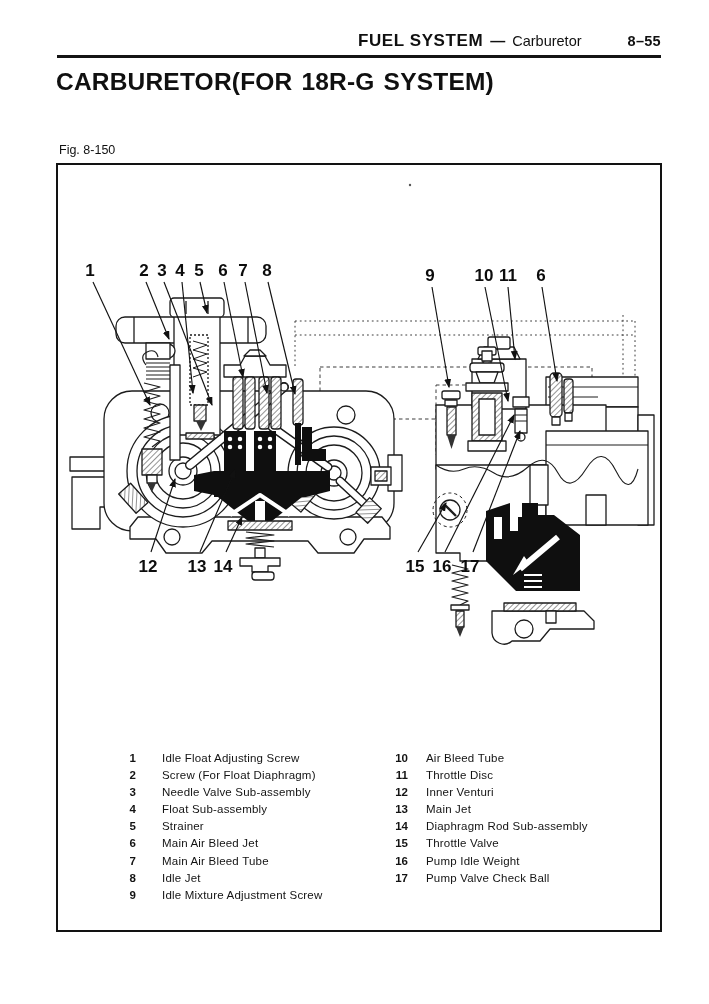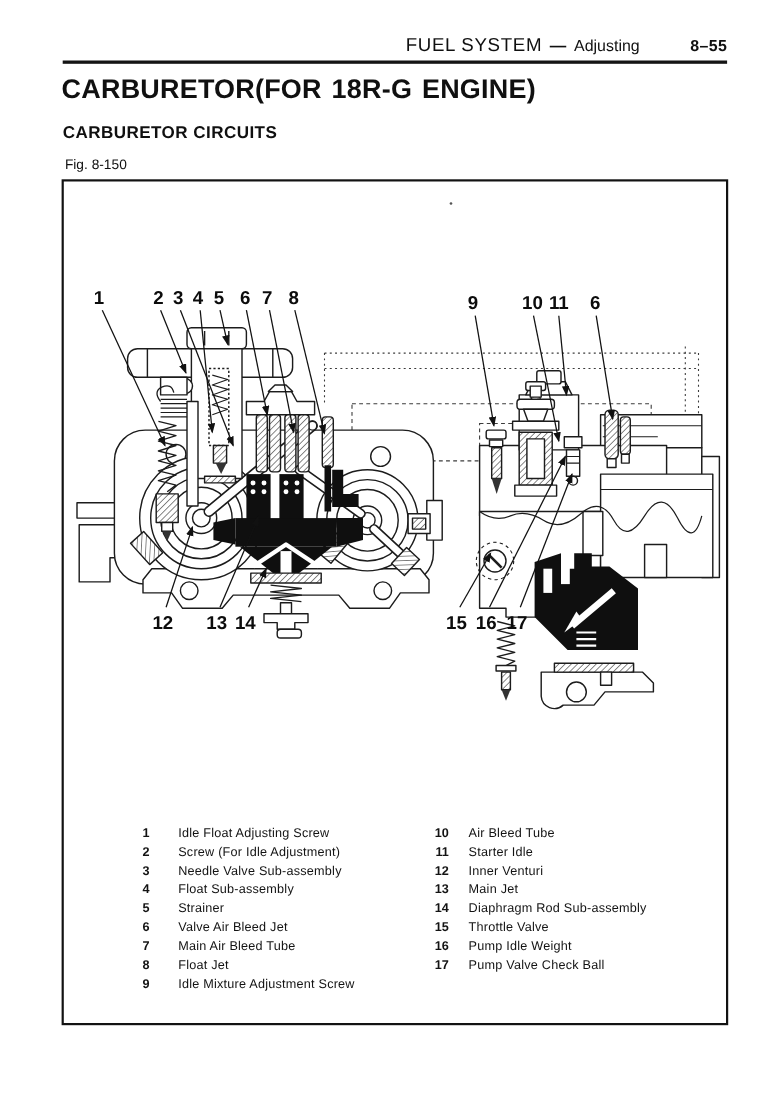--- a/index.html
+++ b/index.html
@@ -5,21 +5,21 @@
   html,body{margin:0;padding:0;background:#e8e8e8;}
   .page{
     position:relative;width:709px;height:1004px;background:#ffffff;
     font-family:"Liberation Sans",sans-serif;color:#101010;overflow:hidden;
     margin:0 auto;
   }
   .hdr{
     position:absolute;left:57px;top:31px;width:604px;height:22px;
     display:flex;align-items:baseline;justify-content:flex-end;white-space:nowrap;
   }
-  .hdr .sec{font-size:17px;font-weight:400;letter-spacing:.6px;}
+  .hdr .sec{font-size:17px;font-weight:700;letter-spacing:.6px;}
   .hdr .dash{font-size:15px;font-weight:700;margin:0 7px;}
   .hdr .sub{font-size:14.5px;font-weight:500;}
   .hdr .pg{font-size:14.5px;font-weight:700;margin-left:46px;letter-spacing:.3px;}
   .rule{position:absolute;left:57px;top:55px;width:604px;height:3px;background:#141414;}
   .title{
     position:absolute;left:56px;top:68px;font-size:24.5px;font-weight:700;
     letter-spacing:.2px;word-spacing:2px;white-space:nowrap;
   }
   .subtitle{position:absolute;left:57px;top:112px;font-size:15.5px;font-weight:700;letter-spacing:.4px;}
   .figlabel{position:absolute;left:59px;top:143px;font-size:12.5px;font-weight:400;}
@@ -39,27 +39,26 @@
   text.co{font-size:17px;font-weight:700;fill:#0c0c0c;font-family:"Liberation Sans",sans-serif;}
 </style>
 </head>
 <body>
 
 <div class="page">
 
   <div class="hdr">
     <span class="sec">FUEL SYSTEM</span>
     <span class="dash">—</span>
-    <span class="sub">Adjusting</span>
+    <span class="sub">Carburetor</span>
     <span class="pg">8–55</span>
   </div>
   <div class="rule"></div>
 
-  <div class="title">CARBURETOR(FOR 18R-G ENGINE)</div>
-  <div class="subtitle">CARBURETOR CIRCUITS</div>
+  <div class="title">CARBURETOR(FOR 18R-G SYSTEM)</div>
   <div class="figlabel">Fig. 8-150</div>
 
   <div class="figbox">
 
     <svg width="602" height="765" viewBox="0 0 602 765">
       <defs>
         <marker id="arr" markerWidth="9" markerHeight="8" refX="7" refY="3" orient="auto">
           <path d="M0,0 L8,3 L0,6 z" fill="#111"></path>
         </marker>
         <pattern id="hp" width="4" height="4" patternUnits="userSpaceOnUse" patternTransform="rotate(45)">
@@ -301,60 +300,60 @@
       </g>
     </svg>
 
     <div class="legend leftcol">
       <div class="lrow">
           <span class="lnum">1</span>
           <span class="llab">Idle Float Adjusting Screw</span>
         </div>
       <div class="lrow">
           <span class="lnum">2</span>
-          <span class="llab">Screw (For Idle Adjustment)</span>
+          <span class="llab">Screw (For Float Diaphragm)</span>
         </div>
       <div class="lrow">
           <span class="lnum">3</span>
           <span class="llab">Needle Valve Sub-assembly</span>
         </div>
       <div class="lrow">
           <span class="lnum">4</span>
           <span class="llab">Float Sub-assembly</span>
         </div>
       <div class="lrow">
           <span class="lnum">5</span>
           <span class="llab">Strainer</span>
         </div>
       <div class="lrow">
           <span class="lnum">6</span>
-          <span class="llab">Valve Air Bleed Jet</span>
+          <span class="llab">Main Air Bleed Jet</span>
         </div>
       <div class="lrow">
           <span class="lnum">7</span>
           <span class="llab">Main Air Bleed Tube</span>
         </div>
       <div class="lrow">
           <span class="lnum">8</span>
-          <span class="llab">Float Jet</span>
+          <span class="llab">Idle Jet</span>
         </div>
       <div class="lrow">
           <span class="lnum">9</span>
           <span class="llab">Idle Mixture Adjustment Screw</span>
         </div>
     </div>
 
     <div class="legend rightcol">
       <div class="lrow">
           <span class="lnum">10</span>
           <span class="llab">Air Bleed Tube</span>
         </div>
       <div class="lrow">
           <span class="lnum">11</span>
-          <span class="llab">Starter Idle</span>
+          <span class="llab">Throttle Disc</span>
         </div>
       <div class="lrow">
           <span class="lnum">12</span>
           <span class="llab">Inner Venturi</span>
         </div>
       <div class="lrow">
           <span class="lnum">13</span>
           <span class="llab">Main Jet</span>
         </div>
       <div class="lrow">

